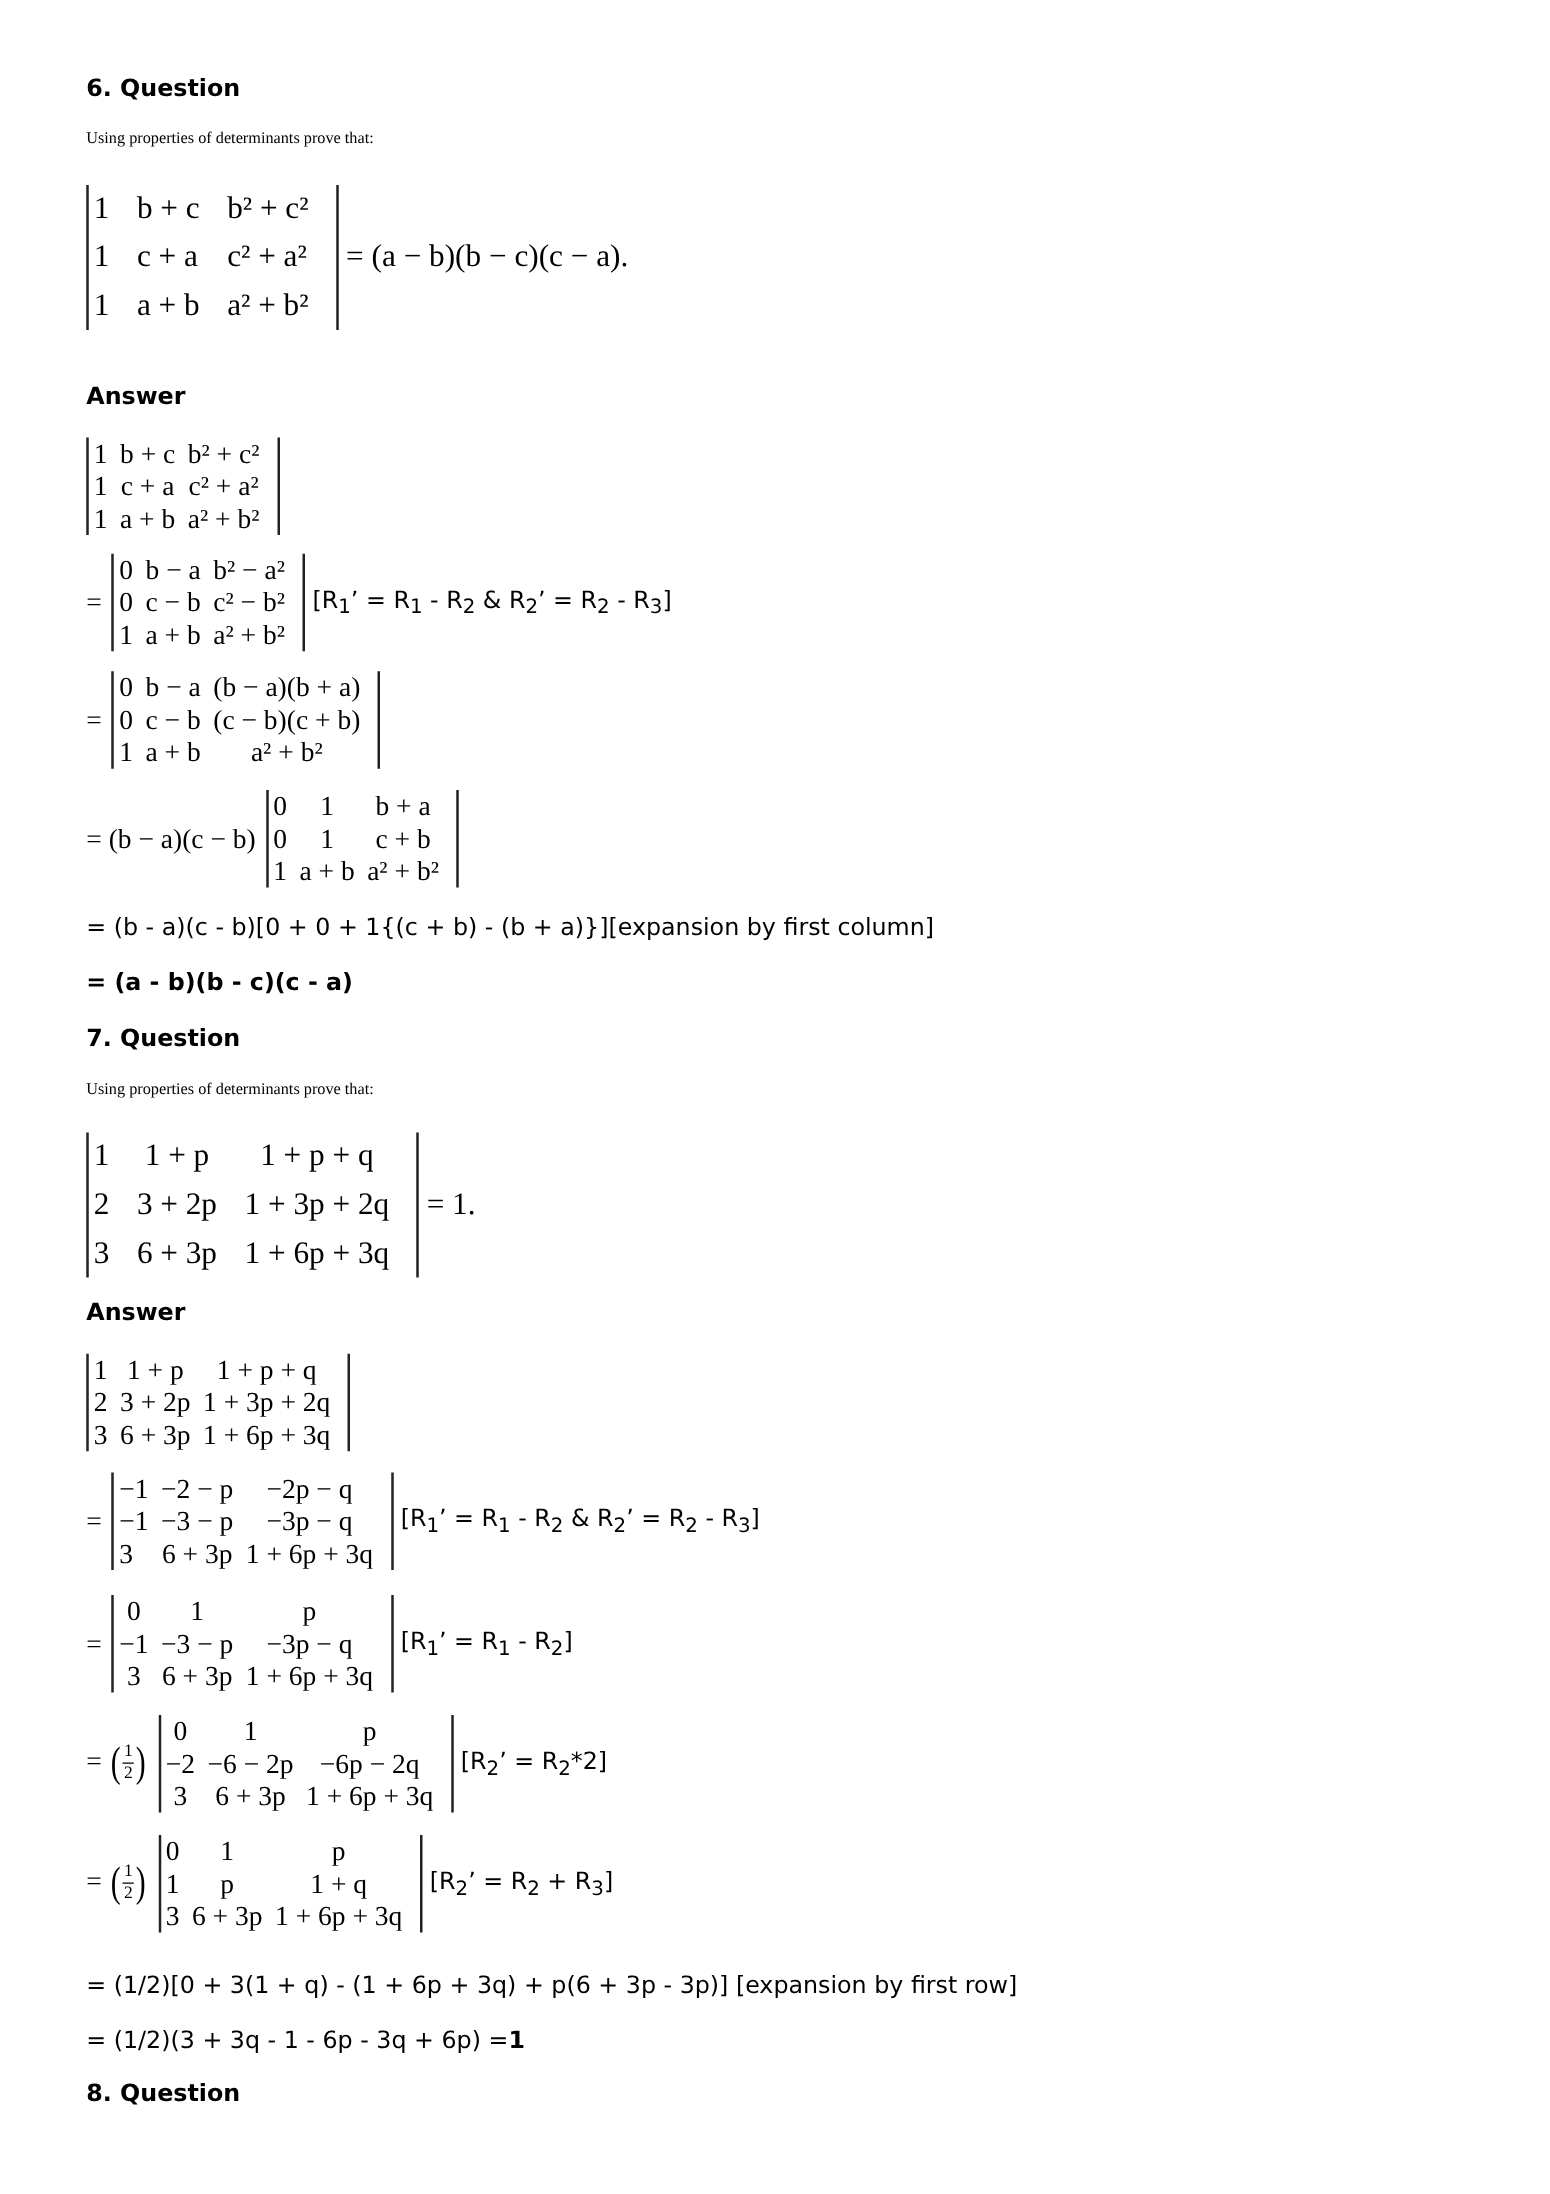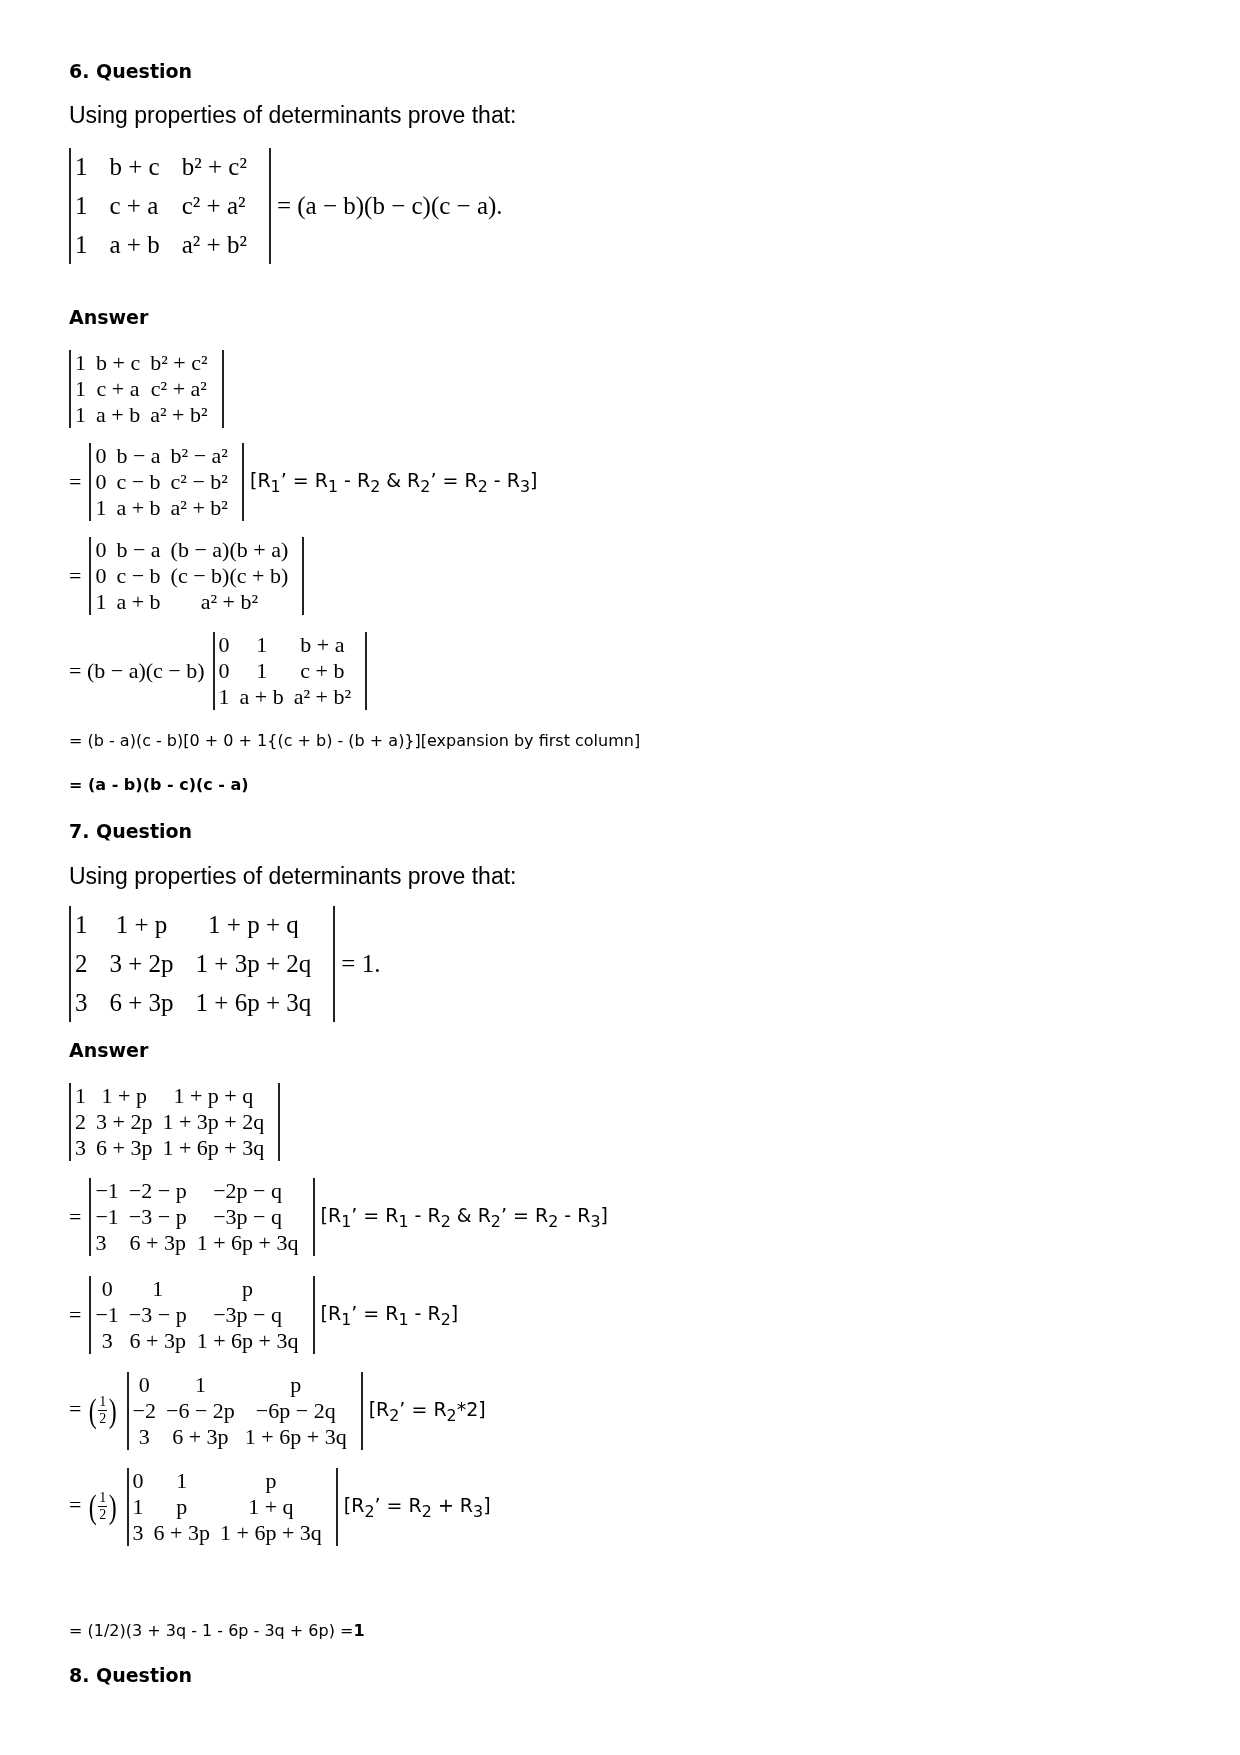--- a/index.html
+++ b/index.html
@@ -1,21 +1,21 @@
 <!DOCTYPE html>
 <html><head>
 <meta charset="utf-8">
 <style>
   html, body { margin: 0; padding: 0; background: #ffffff; }
   body { width: 1240px; height: 1755px; position: relative; overflow: hidden; color: #000; font-family: "DejaVu Sans", sans-serif; }
   .page { position: absolute; left: 0; top: 0; width: 1240px; height: 1671px; }
   .abs { position: absolute; white-space: nowrap; }
   .heading { font-family: "DejaVu Sans", sans-serif; font-weight: bold; font-size: 19px; }
-  .para { font-family: Liberation Sans, sans-serif; font-size: 23px; }
-  .note { font-family: "DejaVu Sans", sans-serif; font-size: 16px; text-align: right; }
+  .para { font-family: Liberation Serif, serif; font-size: 13px; }
+  .note { font-family: "DejaVu Sans", sans-serif; font-size: 19px; text-align: right; }
   .bold { font-weight: bold; }
 
   
   .det-wrap { position: absolute; display: flex; align-items: center; font-family: "Liberation Serif", "DejaVu Serif", serif; font-size: 22px; }
   .det { position: relative; display: inline-block; border-left: 2px solid #222; border-right: 2px solid #222; padding: 0 4px 0 4px; }
   .det table { border-collapse: collapse; }
   .det td { padding: 0 10px 0 0; white-space: nowrap; line-height: 1.18; }
   .det td.c { text-align: center; }
   .det td.l { text-align: left; }
   .det td:first-child { padding-left: 0; }
@@ -328,18 +328,19 @@
               <td class="l">3</td>
               <td class="c">6 + 3p</td>
               <td class="c">1 + 6p + 3q</td>
             </tr>
       </tbody>
         </table>
     </div>
     <span class="suffix sans">[R<sub>2</sub>’ = R<sub>2</sub> + R<sub>3</sub>]</span>
   </div>
 
+  <div class="abs note" style="left:69px; top:1577px;">= (1/2)[0 + 3(1 + q) - (1 + 6p + 3q) + p(6 + 3p - 3p)] [expansion by first row]</div>
   <div class="abs note" style="left:69px; top:1621px;">
     <span>= (1/2)(3 + 3q - 1 - 6p - 3q + 6p) =</span><span class="bold">1</span>
   </div>
 
   <div class="abs heading" style="left:69px; top:1664px;">8. Question</div>
 </div>
 
 </body></html>

